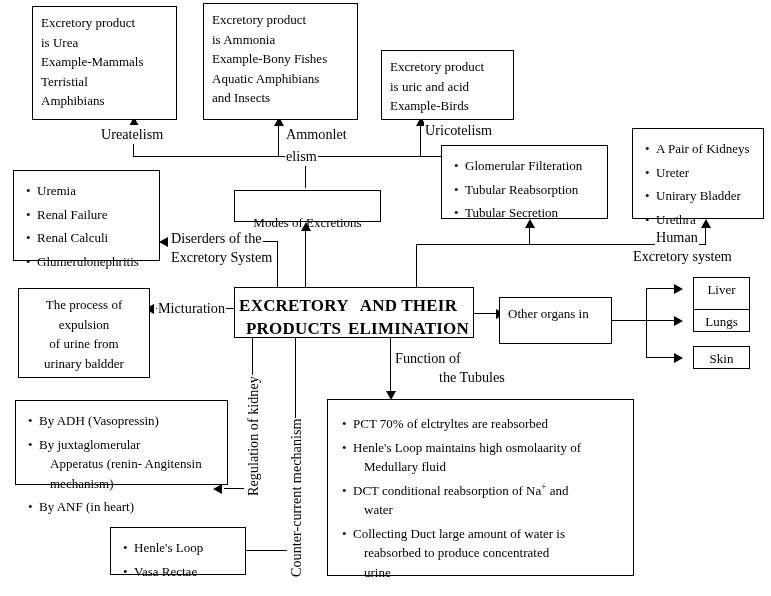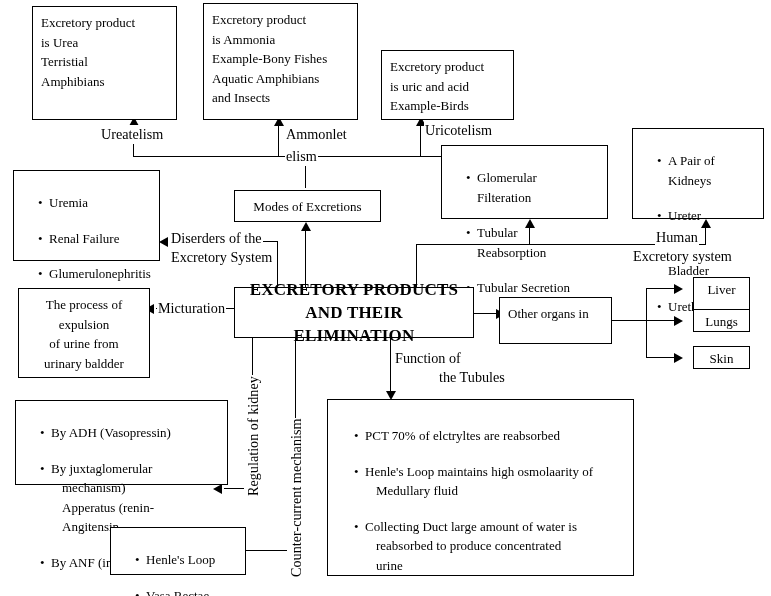--- a/index.html
+++ b/index.html
@@ -29,32 +29,31 @@
   .box.center-text { text-align: center; }
   .box.title-box {
     font-family: "Liberation Serif", "DejaVu Serif", serif;
     font-weight: bold;
     font-size: 17px;
     line-height: 23px;
     text-align: center;
     letter-spacing: 0.2px;
     border-width: 1.6px;
     display: flex;
-    flex-direction: column;
     justify-content: center;
   }
   .box ul {
     margin: 0;
     padding: 0;
     list-style: none;
   }
   .box ul li {
     position: relative;
     padding-left: 11px;
-    margin: 16px;
+    margin: 4px;
   }
   .box ul li::before {
     content: "\2022";
     position: absolute;
     left: 0;
     top: 0;
   }
   .box .line { white-space: pre; }
   .box .sub { margin-left: 11px; display: block; }
 
@@ -158,39 +157,40 @@
   <div class="h" style="left:646px; top:288px; width:32px;"></div>
   <div class="arr right" style="left:674px; top:284px;"></div>
   <div class="h" style="left:646px; top:320px; width:32px;"></div>
   <div class="arr right" style="left:674px; top:316px;"></div>
   <div class="h" style="left:646px; top:357px; width:32px;"></div>
   <div class="arr right" style="left:674px; top:353px;"></div>
 
   <div class="box" style="left:32px; top:6px; width:145px; height:114px;">
     <div class="line">Excretory product</div>
     <div class="line">is Urea</div>
+    <div class="line">Example-Mammals</div>
     <div class="line">Terristial</div>
     <div class="line">Amphibians</div>
   </div>
 
   <div class="box" style="left:203px; top:3px; width:155px; height:117px;">
     <div class="line">Excretory product</div>
     <div class="line">is Ammonia</div>
     <div class="line">Example-Bony Fishes</div>
     <div class="line">Aquatic Amphibians</div>
     <div class="line">and Insects</div>
   </div>
 
   <div class="box" style="left:381px; top:50px; width:133px; height:70px;">
     <div class="line">Excretory product</div>
     <div class="line">is uric and acid</div>
     <div class="line">Example-Birds</div>
   </div>
 
-  <div class="box center-text" style="left:234px; top:190px; width:147px; height:32px; padding-top:6px;">
+  <div class="box center-text" style="left:234px; top:190px; width:147px; height:32px; padding-top:22px;">
     <span>Modes of Excretions</span>
   </div>
 
   <div class="box" style="left:441px; top:145px; width:167px; height:74px;">
     <ul>
       <li>Glomerular Filteration</li>
       <li>Tubular Reabsorption</li>
       <li>Tubular Secretion</li>
     </ul>
   </div>
@@ -201,22 +201,22 @@
       <li>Ureter</li>
       <li>Unirary Bladder</li>
       <li>Urethra</li>
     </ul>
   </div>
 
   <div class="box" style="left:13px; top:170px; width:147px; height:91px;">
     <ul>
       <li>Uremia</li>
       <li>Renal Failure</li>
+      <li>Renal Calculi</li>
       <li>Glumerulonephritis</li>
-      <li>Renal Calculi</li>
     </ul>
   </div>
 
   <div class="box title-box" style="left:234px; top:287px; width:240px; height:51px;">
     <div>EXCRETORY PRODUCTS</div>
     <div>AND THEIR ELIMINATION</div>
   </div>
 
   <div class="box" style="left:499px; top:297px; width:113px; height:47px;">
     <div class="line">Other organs in</div>
@@ -237,42 +237,46 @@
     <div class="line">expulsion</div>
     <div class="line">of urine from</div>
     <div class="line">urinary baldder</div>
   </div>
 
   <div class="box" style="left:15px; top:400px; width:213px; height:85px;">
     <ul>
       <li>By ADH (Vasopressin)</li>
       <li>
         <span>By juxtaglomerular</span>
+        <span class="sub">Apperatus (renin- Angitensin</span>
         <span class="sub">mechanism)</span>
-        <span class="sub">Apperatus (renin- Angitensin</span>
       </li>
       <li>By ANF (in heart)</li>
     </ul>
   </div>
 
   <div class="box" style="left:110px; top:527px; width:136px; height:48px;">
     <ul>
       <li>Henle's Loop</li>
       <li>Vasa Rectae</li>
     </ul>
   </div>
 
   <div class="box" style="left:327px; top:399px; width:307px; height:177px; padding:10px 10px;">
     <ul>
       <li>PCT 70% of elctryltes are reabsorbed</li>
       <li>
         <span>Henle's Loop maintains high osmolaarity of</span>
         <span class="sub">Medullary fluid</span>
       </li>
       <li>
+        <span>DCT conditional reabsorption of Na<sup>+</sup> and</span>
+        <span class="sub">water</span>
+      </li>
+      <li>
         <span>Collecting Duct large amount of water is</span>
         <span class="sub">reabsorbed to produce concentrated</span>
         <span class="sub">urine</span>
       </li>
     </ul>
   </div>
 
   <div class="lbl" style="left:100px; top:125px;">Ureatelism</div>
 
   <div class="lbl" style="left:285px; top:125px;">Ammonlet</div>

